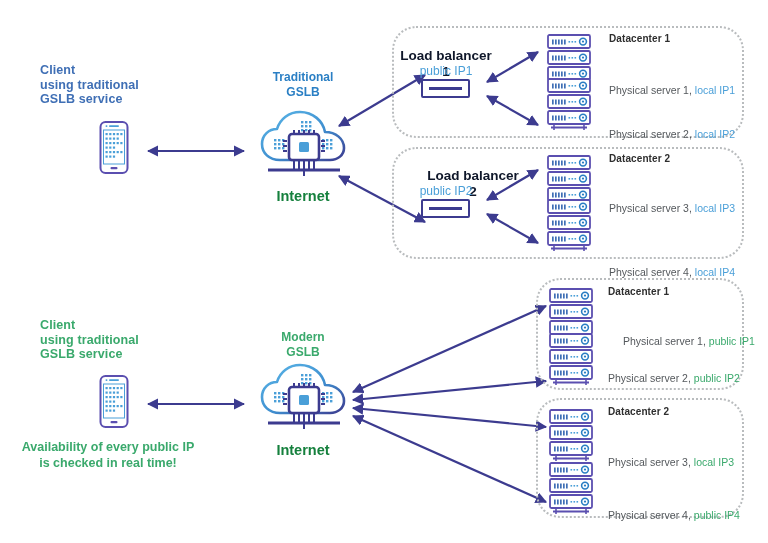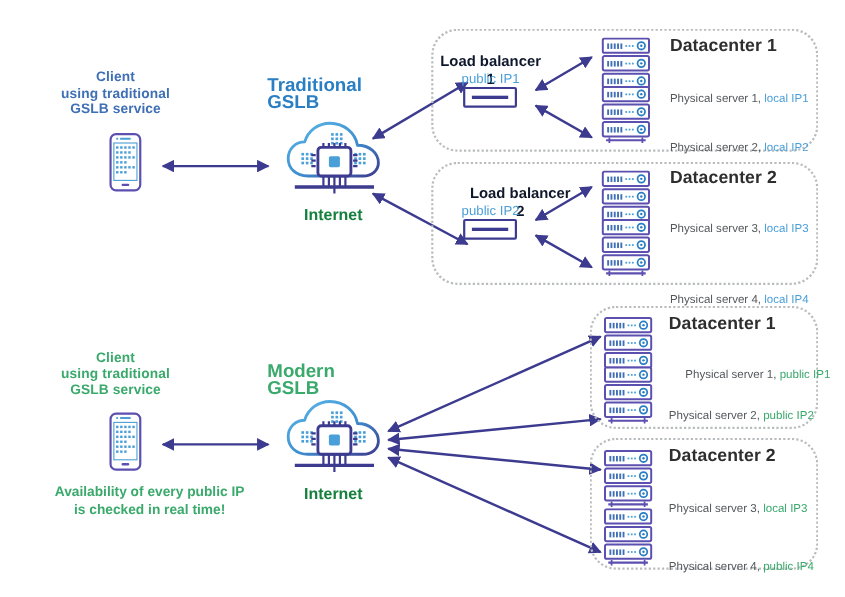--- a/index.html
+++ b/index.html
@@ -20,31 +20,30 @@
     width: 768px; height: 543px;
   }
   .abs { position: absolute; }
 
   
   .lbl-client {
     color: #3f6fb5;
     font-size: 12.5px;
     font-weight: 700;
     line-height: 14.5px;
-    text-align: center;
     letter-spacing: 0.1px;
   }
   .lbl-client-green { color: #3aa96c; }
 
   .lbl-gslb {
     color: #2a7fc4;
-    font-size: 17px;
+    font-size: 12px;
     font-weight: 700;
     line-height: 15px;
-    text-align: left;
+    text-align: center;
   }
   .lbl-gslb-green { color: #3aa96c; }
 
   .lbl-internet {
     color: #15803d;
     font-size: 14.5px;
     font-weight: 700;
     text-align: center;
   }
 
@@ -58,21 +57,21 @@
   .lbl-lb-ip {
     color: #4a9fd8;
     font-size: 12px;
     font-weight: 400;
     text-align: center;
     line-height: 15px;
   }
 
   .lbl-dc {
     color: #2e2e2e;
-    font-size: 16px;
+    font-size: 10px;
     font-weight: 700;
     letter-spacing: 0.1px;
     white-space: nowrap;
   }
   .lbl-srv {
     color: #54585c;
     font-size: 10.5px;
     font-weight: 400;
     white-space: nowrap;
     margin-top: 24px;
@@ -561,21 +560,21 @@
           <rect x="18.6" y="31" width="2.2" height="2.2"></rect>
         <rect x="22.3" y="31" width="2.2" height="2.2"></rect>
         <rect x="7.5" y="35.5" width="2.2" height="2.2"></rect>
           <rect x="11.2" y="35.5" width="2.2" height="2.2"></rect>
         <rect x="14.9" y="35.5" width="2.2" height="2.2"></rect>
       </g>
       <rect x="12.5" y="47" width="7" height="2.2" rx="1" fill="#5b4fb0"></rect>
     </svg>
   </div>
 
-  <div class="abs lbl-note" style="left:36px; top:440px; width:200px;">
+  <div class="abs lbl-note" style="left:8px; top:440px; width:200px;">
     <div>Availability of every public IP</div>
     <div>is checked in real time!</div>
   </div>
 
   <div class="abs lbl-gslb lbl-gslb-green" style="left:243px; top:330px; width:120px;">
     <div>Modern</div>
     <div>GSLB</div>
   </div>
 
   <div class="abs" style="left:258px; top:361px;">

